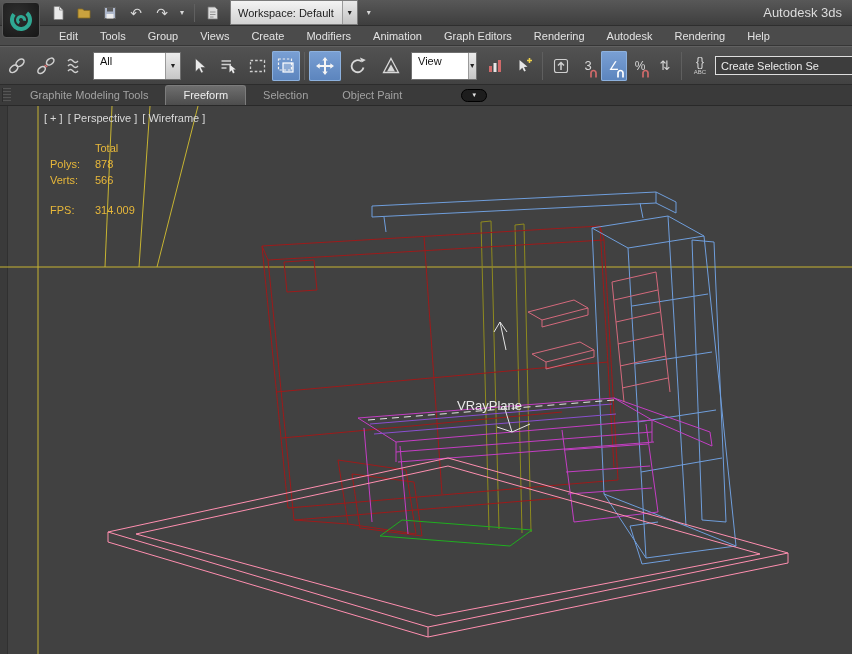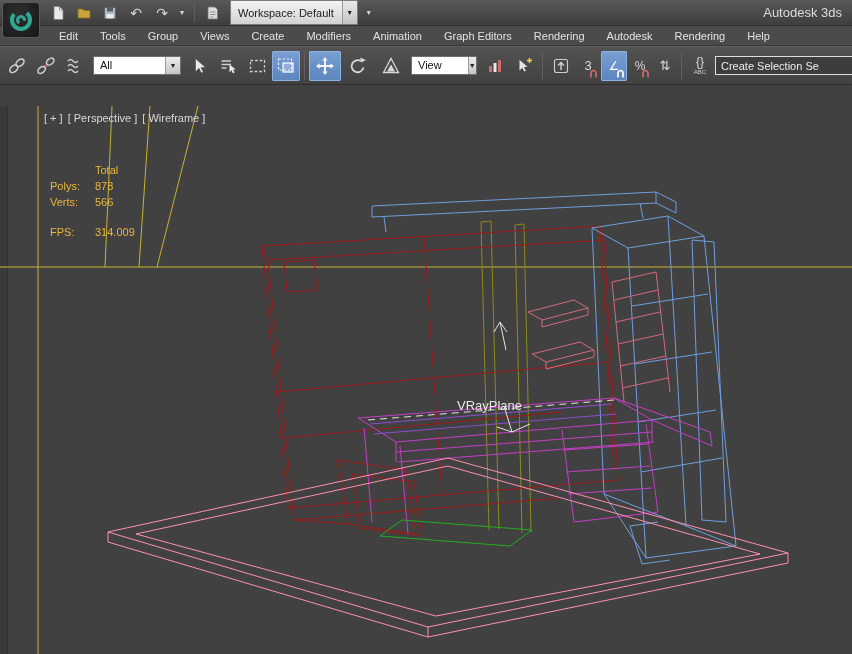--- a/index.html
+++ b/index.html
@@ -39,21 +39,21 @@
   
   .toolbar { height:39px; background:linear-gradient(#525252,#424242);
     border-top:1px solid #616161; border-bottom:1px solid #2c2c2c;
     display:flex; align-items:center; padding:0 3px; gap:1px; overflow:hidden; }
   .tbtn { min-width:28px; height:30px; display:flex; align-items:center;
     justify-content:center; color:#d5d5d5; border-radius:2px; position:relative;
     flex:0 0 auto; }
   .tbtn.active { background:linear-gradient(#7aa0d4, var(--c-accent,#5b84bd));
     box-shadow:inset 0 0 0 1px #8db1de; }
   .glyph { font-size:14px; color:#d8d8d8; line-height:1; }
-  .combo { height:19px; background:#ffffff; border:1px solid #6f6f6f;
+  .combo { height:28px; background:#ffffff; border:1px solid #6f6f6f;
     display:flex; align-items:stretch; font-size:11px; color:#111;
     flex:0 0 auto; margin:0 3px;gap:20px; }
   .combo .val { padding:2px 6px 0 6px; white-space:nowrap; }
   .combo .arr { width:15px; border-left:1px solid #9a9a9a;
     background:linear-gradient(#ececec,#c6c6c6); display:flex; align-items:center;
     justify-content:center; font-size:7px; color:#222; }
   .sep { width:1px; height:28px; background:#323232; border-right:1px solid #5f5f5f;
     margin:0 3px; flex:0 0 auto; }
   .selset { height:19px; background:#3d3d3d; border:1px solid #dedede;
     color:#ececec; font-size:11px; padding:0 5px; width:150px; flex:0 0 auto;
@@ -91,21 +91,21 @@
   .sv { stroke:var(--c-violet,#8a4fd0); }
   .sg { stroke:var(--c-green,#1fae1f); }
   .sp { stroke:var(--c-pink,#ff8fb0); }
   .ss { stroke:var(--c-rose,#d4697c); }
   .sw { stroke:var(--c-white,#e4e4e4); }
   .vp-label { position:absolute; top:6px; left:44px; font-size:11px; color:#d9d9d9;
     display:flex; gap:5px; }
   .vp-label span { white-space:pre; }
   .stats { position:absolute; top:34px; left:50px; font-size:11px;
     color:var(--c-stats,#e8b83a); line-height:16px; display:grid;
-    grid-template-columns:45px auto;margin-top:22px; }
+    grid-template-columns:45px auto; }
   .stats .gap { height:14px; grid-column:1 / span 2; }
   .vray-label { position:absolute; top:292px; left:457px; font-size:13px;
     color:#e8e8e8; }
 </style>
 </head>
 <body>
 
 <div id="app">
 
   <div class="titlebar">
@@ -291,20 +291,30 @@
     <div class="sep"></div>
     <div class="tbtn">
       <span class="stack">
         <span class="glyph" style="font-size:12px">{}</span>
         <span class="subtxt">ABC</span>
       </span>
     </div>
     <input class="selset" value="Create Selection Se" style="">
   </div>
 
+  <div class="ribbon">
+    <div class="grip"></div>
+    <div class="rtab">Graphite Modeling Tools</div>
+    <div class="rtab active">Freeform</div>
+    <div class="rtab">Selection</div>
+    <div class="rtab">Object Paint</div>
+    <div class="ribbon-dd">
+      <span>▾</span>
+    </div>
+  </div>
 
   <div class="viewport">
     <div class="vp-left-strip"></div>
 
     <svg class="scene" width="852" height="548" viewBox="0 0 852 548">
 
       <g>
         <path class="sy" d="M38 0 V548 M0 161 H852 M112 0 L105 161 M150 0 L139 161 M198 0 L157 161"></path>
       </g>
 

